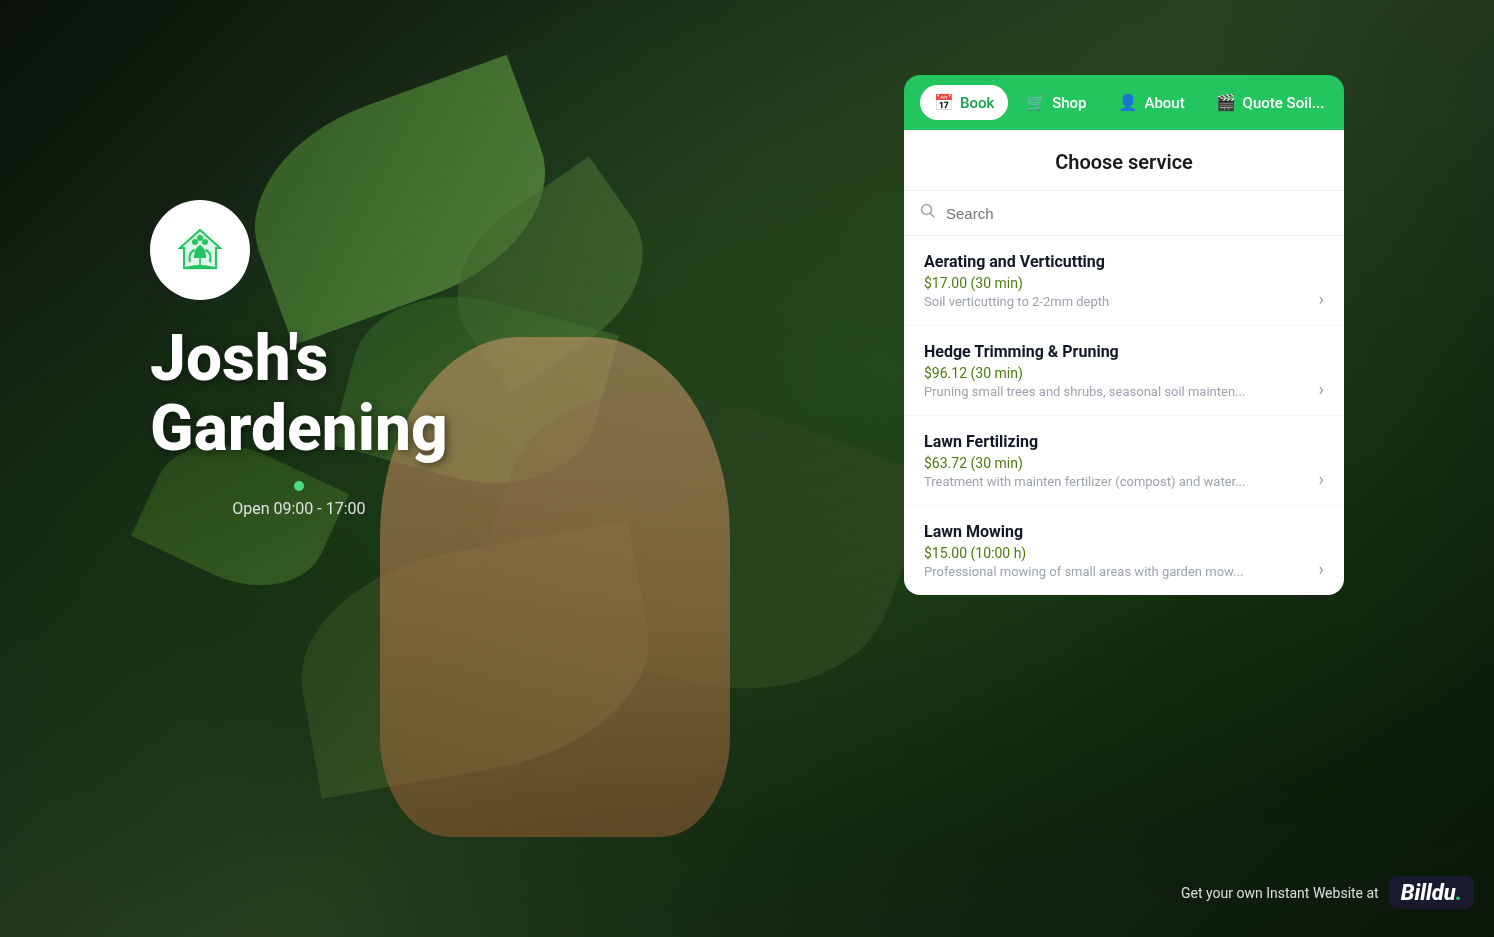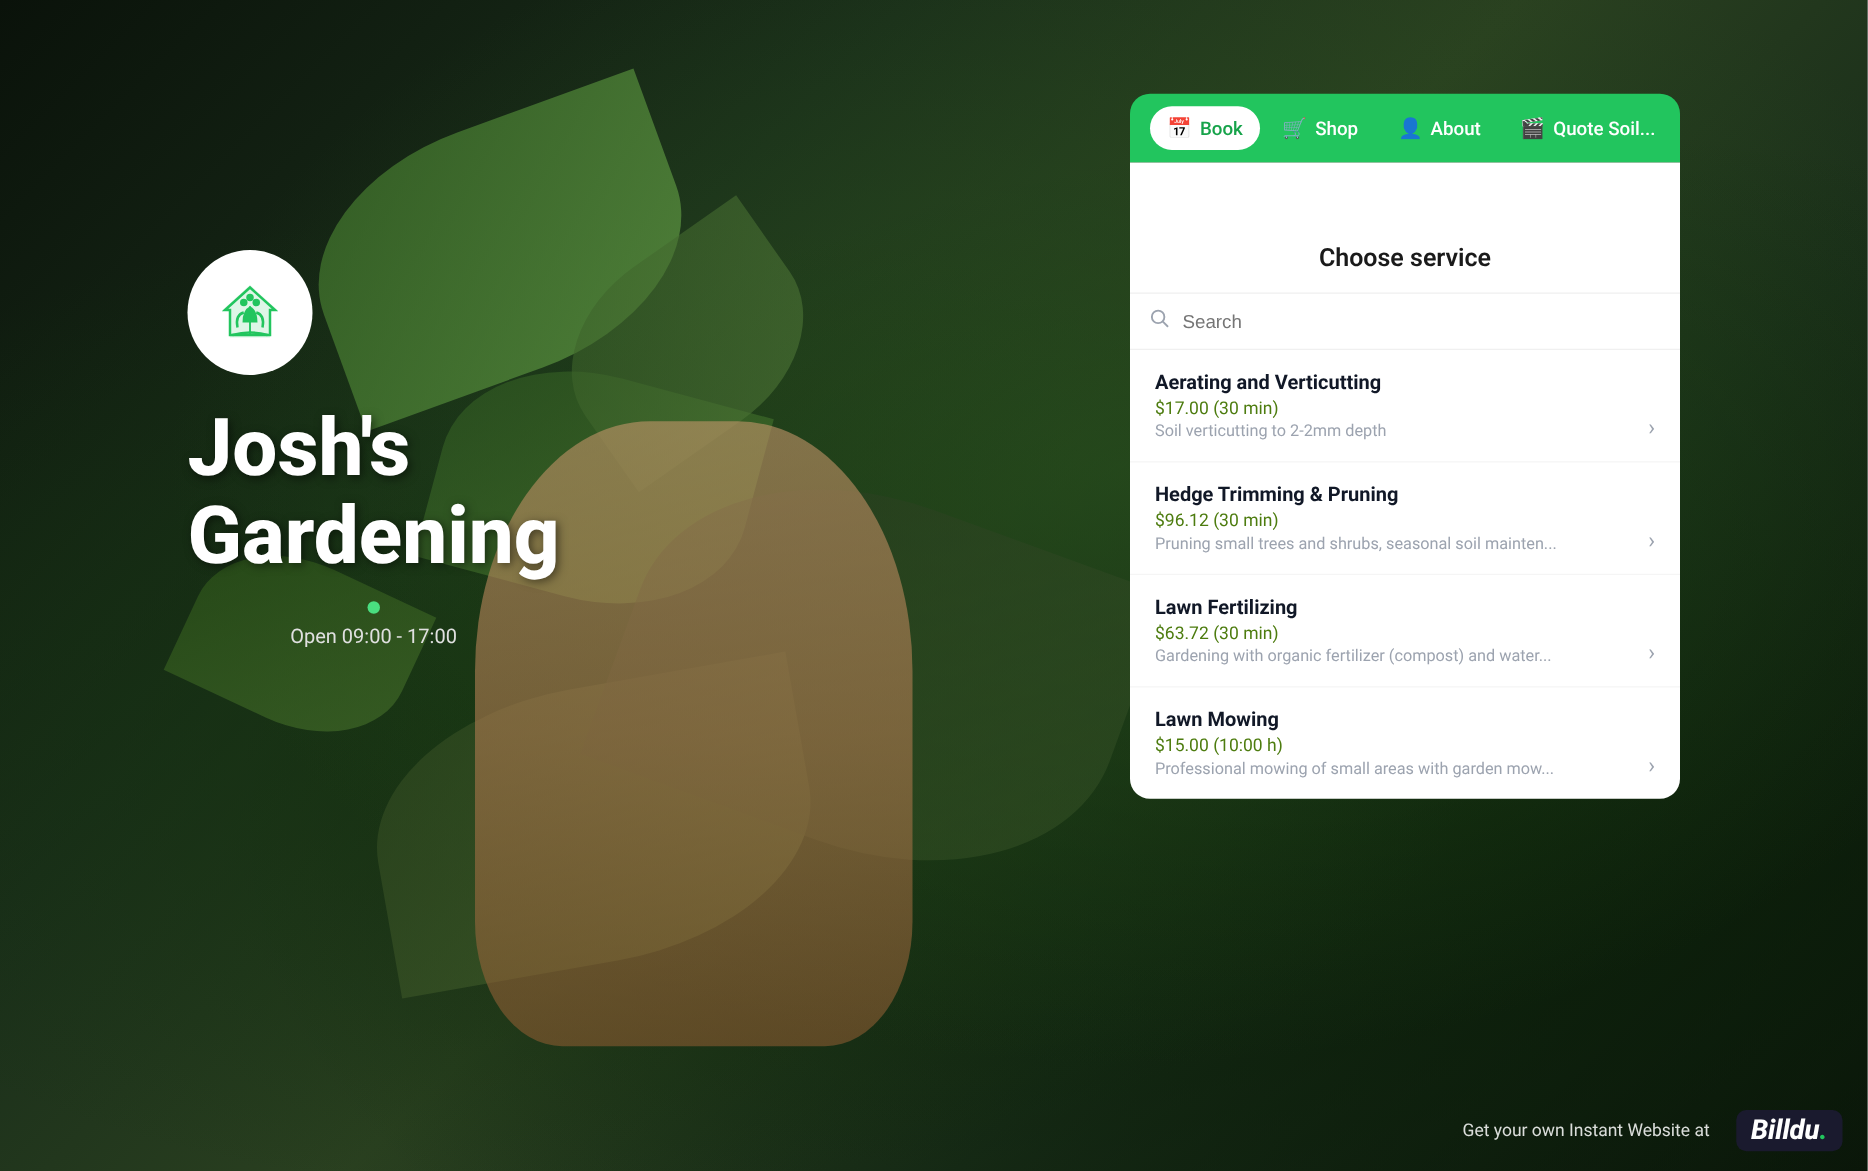--- a/index.html
+++ b/index.html
@@ -152,21 +152,20 @@
       overflow: hidden;
     }
 
     .panel-header {
       text-align: center;
       padding: 20px 24px 16px;
       font-size: 20px;
       font-weight: 600;
       color: #1a1a1a;
       border-bottom: 1px solid #f0f0f0;
-      margin-top: 44px;
     }
 
     .search-container {
       padding: 12px 16px;
       border-bottom: 1px solid #f0f0f0;
       display: flex;
       align-items: center;
       gap: 10px;
     }
 
@@ -225,25 +224,25 @@
 
     .chevron-right {
       color: #9ca3af;
       font-size: 18px;
       margin-left: 12px;
     }
 
     
     .footer {
       position: absolute;
-      bottom: 16px;
+      bottom: 28px;
       right: 20px;
       display: flex;
       align-items: center;
-      gap: 21px;
+      gap: 10px;
       color: white;
       justify-content: center;
     }
 
     .footer-text {
       font-size: 14px;
       color: rgba(255,255,255,0.85);
     }
 
     .billdu-logo {
@@ -358,21 +357,21 @@
         <div class="service-name">Hedge Trimming &amp; Pruning</div>
         <div class="service-price-duration">$96.12 (30 min)</div>
         <div class="service-description">Pruning small trees and shrubs, seasonal soil mainten...</div>
       </div>
       <div class="chevron-right">›</div>
     </li>
         <li class="service-item">
       <div class="service-info">
         <div class="service-name">Lawn Fertilizing</div>
         <div class="service-price-duration">$63.72 (30 min)</div>
-        <div class="service-description">Gardening with organic fertilizer (compost) and water...</div>
+        <div class="service-description">Treatment with mainten fertilizer (compost) and water...</div>
       </div>
       <div class="chevron-right">›</div>
     </li>
         <li class="service-item">
       <div class="service-info">
         <div class="service-name">Lawn Mowing</div>
         <div class="service-price-duration">$15.00 (10:00 h)</div>
         <div class="service-description">Professional mowing of small areas with garden mow...</div>
       </div>
       <div class="chevron-right">›</div>

